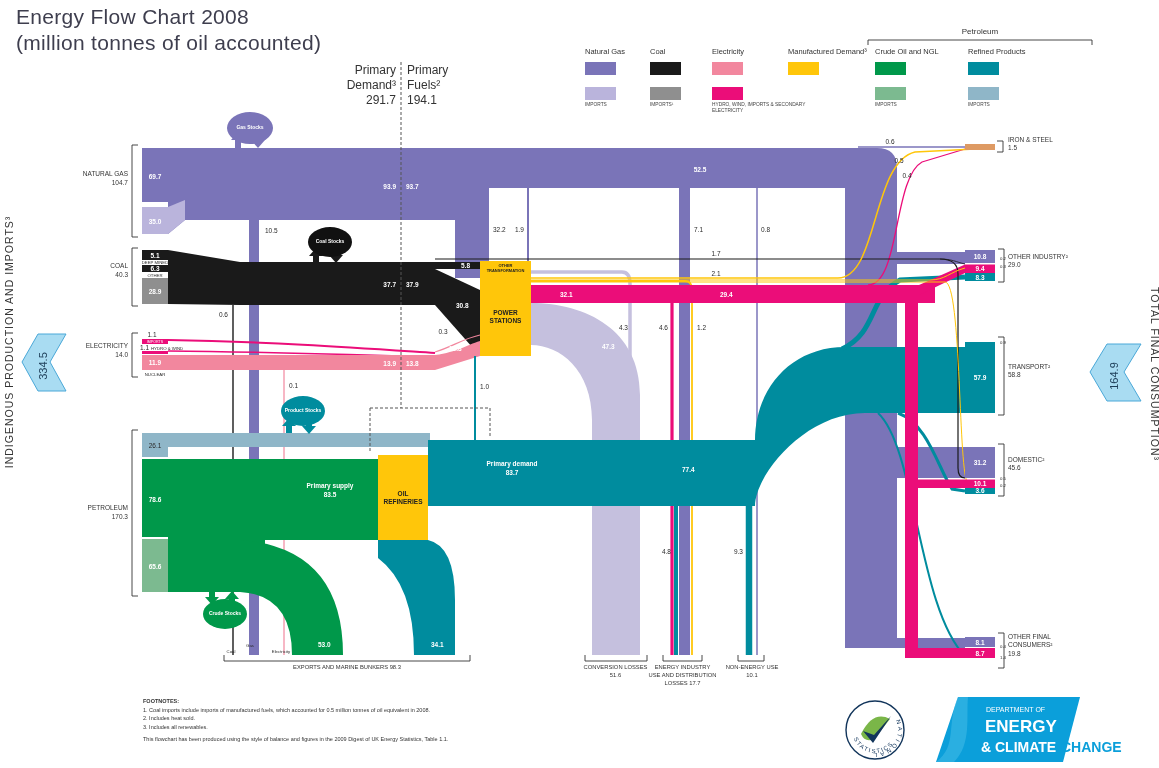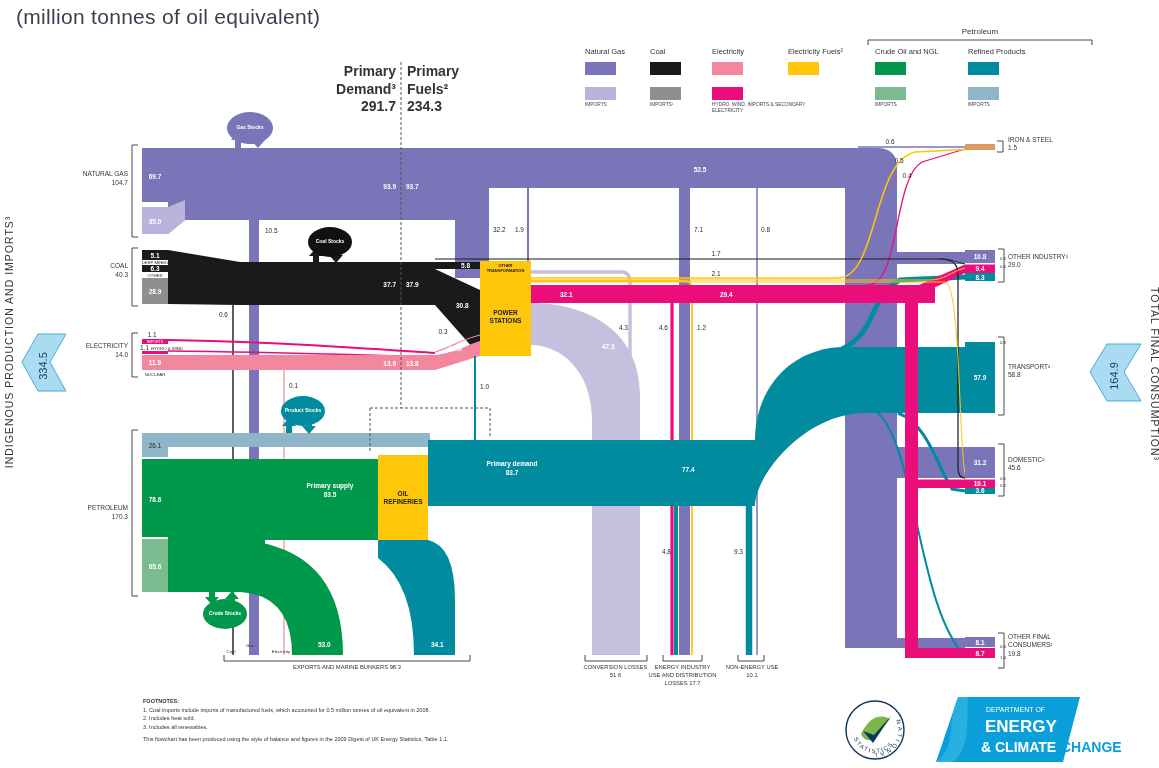--- a/index.html
+++ b/index.html
@@ -1,20 +1,20 @@
 <!DOCTYPE html>
 <html><head>
 <meta charset="utf-8">
 <style>
   html,body{margin:0;padding:0;background:#fff}
   .canvas{position:relative;width:1159px;height:768px;background:#fff;overflow:hidden;
           font-family:"Liberation Sans",sans-serif;color:#333}
   .abs{position:absolute}
   .title{font-size:21px;line-height:1.22;color:#3e3e4e;letter-spacing:.3px}
-  .hdr{font-size:14px;font-weight:bold;color:#333;line-height:1.25}
+  .hdr{font-size:12px;font-weight:normal;color:#333;line-height:1.25}
   .src-label{font-size:6.5px;color:#333;text-align:right;line-height:1.35}
   .dst-label{font-size:6.5px;color:#333;line-height:1.3}
   .box{background:#FFC60A;color:#222;display:flex;align-items:center;justify-content:center;
        text-align:center;font-weight:bold;line-height:1.2}
   .stock{border-radius:50%;color:#fff;display:flex;align-items:center;justify-content:center;
          text-align:center;font-weight:bold;font-size:5px;line-height:1.15;padding:2px}
   .bk{font-size:5.8px;color:#333;text-align:center;text-transform:uppercase;line-height:1.35}
   .leg-label{font-size:7.5px;color:#333}
   .leg-cap{font-size:4.8px;color:#444;line-height:1.3}
   .sw{width:31px;height:13px}
@@ -248,32 +248,33 @@
   <text class="fs" x="1000" y="487">0.2</text>
   <text class="fs" x="1000" y="648">0.4</text>
   <text class="fs" x="1000" y="659">1.4</text>
 
   <text class="fs" x="231" y="653" text-anchor="middle" font-size="4.8">Coal</text>
   <text class="fs" x="250" y="647" text-anchor="middle" font-size="4.8">Gas</text>
   <text class="fs" x="281" y="653" text-anchor="middle" font-size="4.8">Electricity</text>
 </svg>
 
 <div class="abs title" style="left:16px;top:4px">
-  <div>(million tonnes of oil equivalent)</div>
+  <div>Energy Flow Chart 2008</div>
+  <div>(million tonnes of oil accounted)</div>
 </div>
 
 <div class="abs hdr" style="left:316px;top:63px;width:80px;text-align:right">
   <div>Primary</div>
   <div>Demand³</div>
   <div>291.7</div>
 </div>
 <div class="abs hdr" style="left:407px;top:63px;width:80px">
   <div>Primary</div>
   <div>Fuels²</div>
-  <div>234.3</div>
+  <div>194.1</div>
 </div>
 
 <div class="abs" style="left:868px;top:27px;width:224px;text-align:center;font-size:8px;color:#333">Petroleum</div>
 <div class="abs" style="left:585px;top:47px">
   <div class="leg-label">Natural Gas</div>
   <div class="sw" style="background:#7A74B8;margin-top:6px"></div>
   <div class="sw" style="background:#BAB4DC;margin-top:12px"></div>
   <div class="leg-cap" style="margin-top:2px">IMPORTS</div>
 </div>
 <div class="abs" style="left:650px;top:47px">
@@ -282,21 +283,21 @@
   <div class="sw" style="background:#8F8F8F;margin-top:12px"></div>
   <div class="leg-cap" style="margin-top:2px">IMPORTS¹</div>
 </div>
 <div class="abs" style="left:712px;top:47px;width:95px">
   <div class="leg-label">Electricity</div>
   <div class="sw" style="background:#F2879E;margin-top:6px"></div>
   <div class="sw" style="background:#EB0D79;margin-top:12px"></div>
   <div class="leg-cap" style="margin-top:2px">HYDRO, WIND, IMPORTS &amp; SECONDARY ELECTRICITY</div>
 </div>
 <div class="abs" style="left:788px;top:47px;width:85px">
-  <div class="leg-label">Electricity Fuels²</div>
+  <div class="leg-label">Manufactured Demand³</div>
   <div class="sw" style="background:#FFC60A;margin-top:6px"></div>
 </div>
 <div class="abs" style="left:875px;top:47px;width:90px">
   <div class="leg-label">Crude Oil and NGL</div>
   <div class="sw" style="background:#00984A;margin-top:6px"></div>
   <div class="sw" style="background:#7CBA90;margin-top:12px"></div>
   <div class="leg-cap" style="margin-top:2px">IMPORTS</div>
 </div>
 <div class="abs" style="left:968px;top:47px;width:90px">
   <div class="leg-label">Refined Products</div>

